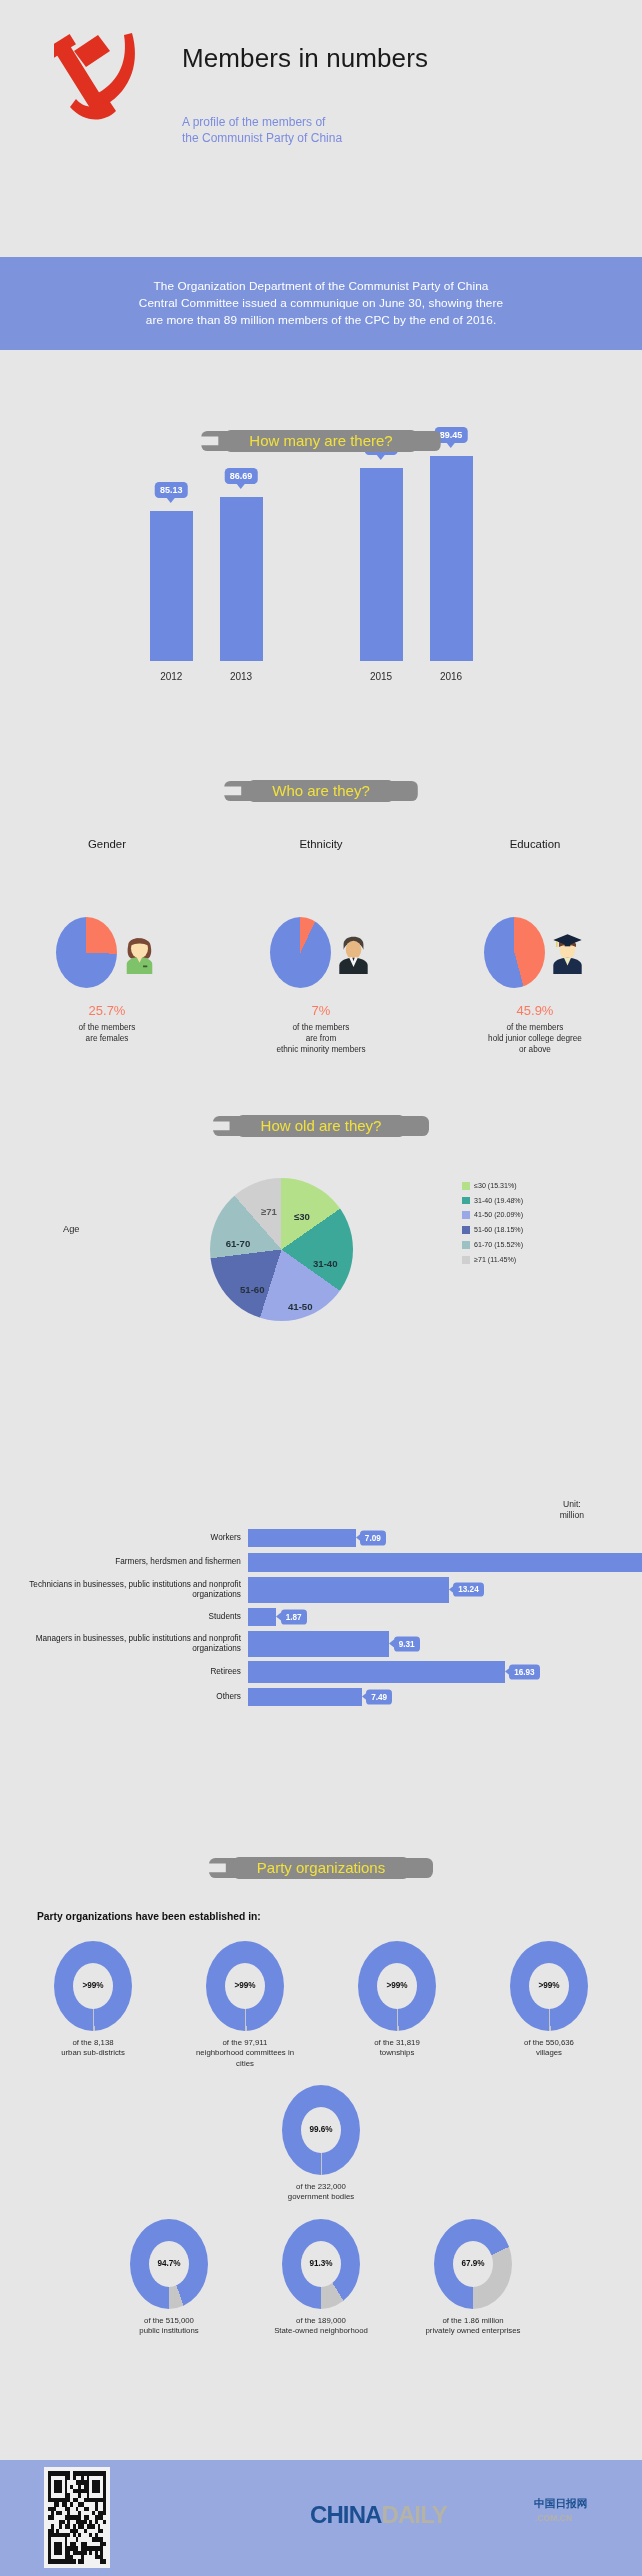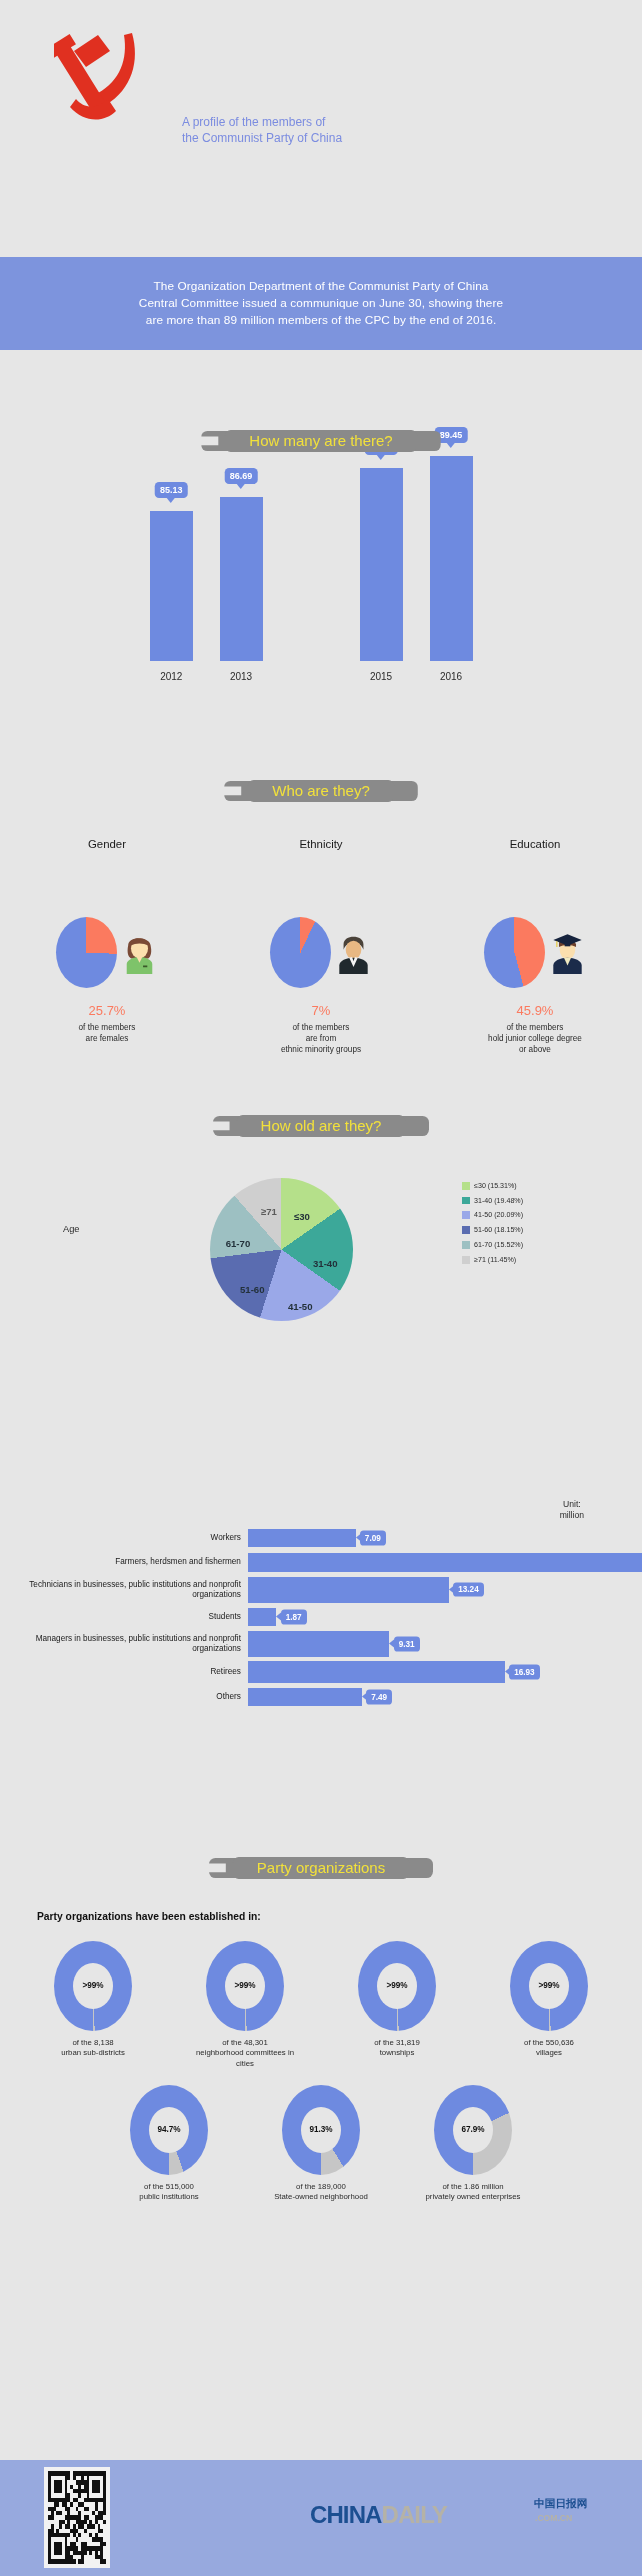--- a/index.html
+++ b/index.html
@@ -158,20 +158,21 @@
 </head>
 <body>
 
 <div class="header">
   <svg class="emblem" viewBox="0 0 100 100">
     <path d="M78 6 C86 34 78 62 52 78 L44 66 C66 54 74 32 70 8 Z" fill="#e03020"></path>
     <path d="M26 8 L40 8 L40 20 L34 20 L34 92 L18 92 L18 20 L12 20 L12 8 Z" fill="#e03020" transform="rotate(-32 26 50)"></path>
     <path d="M20 24 L44 8 L56 24 L32 40 Z" fill="#e03020"></path>
     <path d="M16 80 C30 96 50 96 62 84 L54 72 C44 82 30 82 22 72 Z" fill="#e03020"></path>
   </svg>
+  <div class="title">Members in numbers</div>
   <div class="subtitle">
     <div>A profile of the members of</div>
     <div>the Communist Party of China</div>
   </div>
 </div>
 
 <div class="banner">
   <div class="banner-text">
     <div>The Organization Department of the Communist Party of China</div>
     <div>Central Committee issued a communique on June 30, showing there</div>
@@ -253,21 +254,21 @@
           <path d="M12 20 C12 6 40 6 40 20 L40 28 C38 22 34 18 26 18 C18 18 14 22 12 28Z" fill="#4a4239"></path>
           <ellipse cx="26" cy="28" rx="11" ry="13" fill="#e8b883"></ellipse>
           <path d="M6 62 L6 50 C6 43 16 39 26 39 C36 39 46 43 46 50 L46 62Z" fill="#20292e"></path>
           <path d="M20 39 L26 52 L32 39 L28 38 L26 44 L24 38Z" fill="#f4f4f4"></path>
         </svg>
       </div>
       <div class="who-pct">7%</div>
       <div class="who-cap">
         <div>of the members</div>
         <div>are from</div>
-        <div>ethnic minority groups</div>
+        <div>ethnic minority members</div>
       </div>
     </div>
 
     <div class="who-col">
       <div class="who-h">Education</div>
       <div class="who-vis">
         <div class="pie2" style="background:conic-gradient(#fb7a5f 0 45.9%, #6e8ae0 45.9% 100%)"></div>
         <svg class="avatar" viewBox="0 0 52 62">
           <ellipse cx="26" cy="28" rx="11" ry="13" fill="#fbdfae"></ellipse>
           <path d="M14 18 C16 12 36 12 38 20 L38 24 C32 20 20 20 14 24Z" fill="#6b3f2c"></path>
@@ -437,21 +438,21 @@
       <div class="donut-cap">
         <div>of the 8,138</div>
         <div>urban sub-districts</div>
       </div>
     </div>
     <div class="donut-cell">
       <div class="donut" style="background:conic-gradient(from 180deg,#6e8ae0 0 99.4%,#c6c6c6 99.4% 100%)">
         <div class="hole">&gt;99%</div>
       </div>
       <div class="donut-cap">
-        <div>of the 48,301</div>
+        <div>of the 97,911</div>
         <div>neighborhood committees in</div>
         <div>cities</div>
       </div>
     </div>
     <div class="donut-cell">
       <div class="donut" style="background:conic-gradient(from 180deg,#6e8ae0 0 99.4%,#c6c6c6 99.4% 100%)">
         <div class="hole">&gt;99%</div>
       </div>
       <div class="donut-cap">
         <div>of the 31,819</div>
@@ -462,20 +463,31 @@
       <div class="donut" style="background:conic-gradient(from 180deg,#6e8ae0 0 99.4%,#c6c6c6 99.4% 100%)">
         <div class="hole">&gt;99%</div>
       </div>
       <div class="donut-cap">
         <div>of the 550,636</div>
         <div>villages</div>
       </div>
     </div>
   </div>
 
+  <div class="donut-row" style="margin-top:15.7px">
+    <div class="donut-cell">
+      <div class="donut" style="background:conic-gradient(from 180deg,#6e8ae0 0 99.6%,#c6c6c6 99.6% 100%)">
+        <div class="hole">99.6%</div>
+      </div>
+      <div class="donut-cap">
+        <div>of the 232,000</div>
+        <div>government bodies</div>
+      </div>
+    </div>
+  </div>
 
   <div class="donut-row" style="margin-top:15.7px">
     <div class="donut-cell">
       <div class="donut" style="background:conic-gradient(from 180deg,#6e8ae0 0 94.7%,#c6c6c6 94.7% 100%)">
         <div class="hole">94.7%</div>
       </div>
       <div class="donut-cap">
         <div>of the 515,000</div>
         <div>public institutions</div>
       </div>

